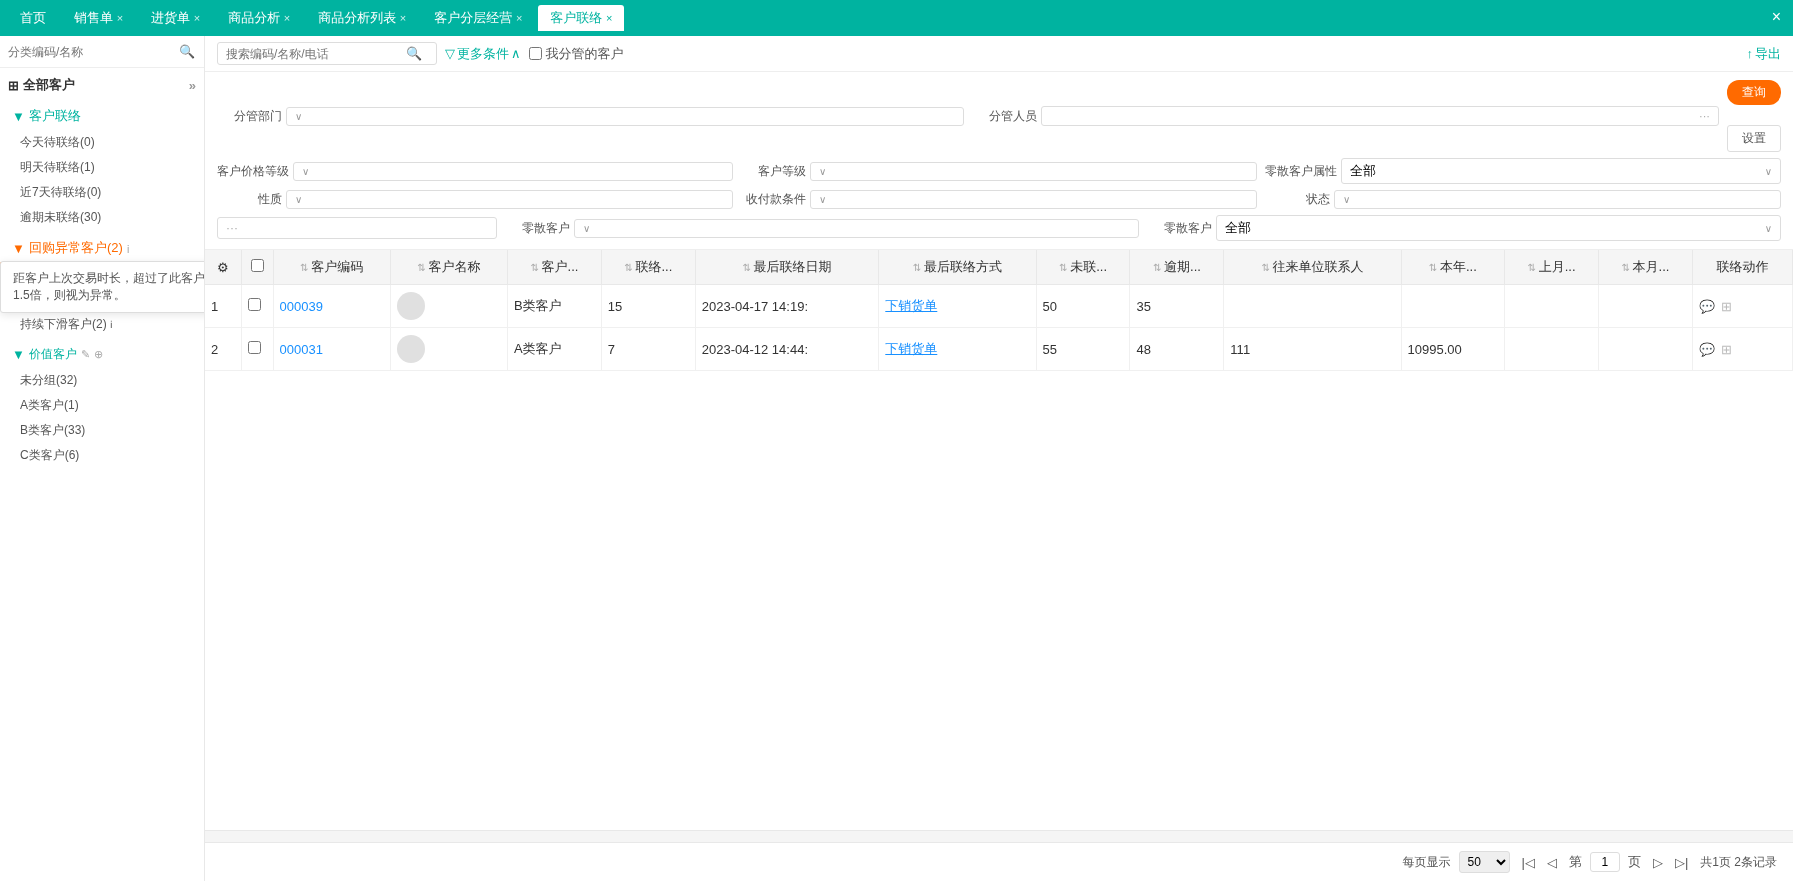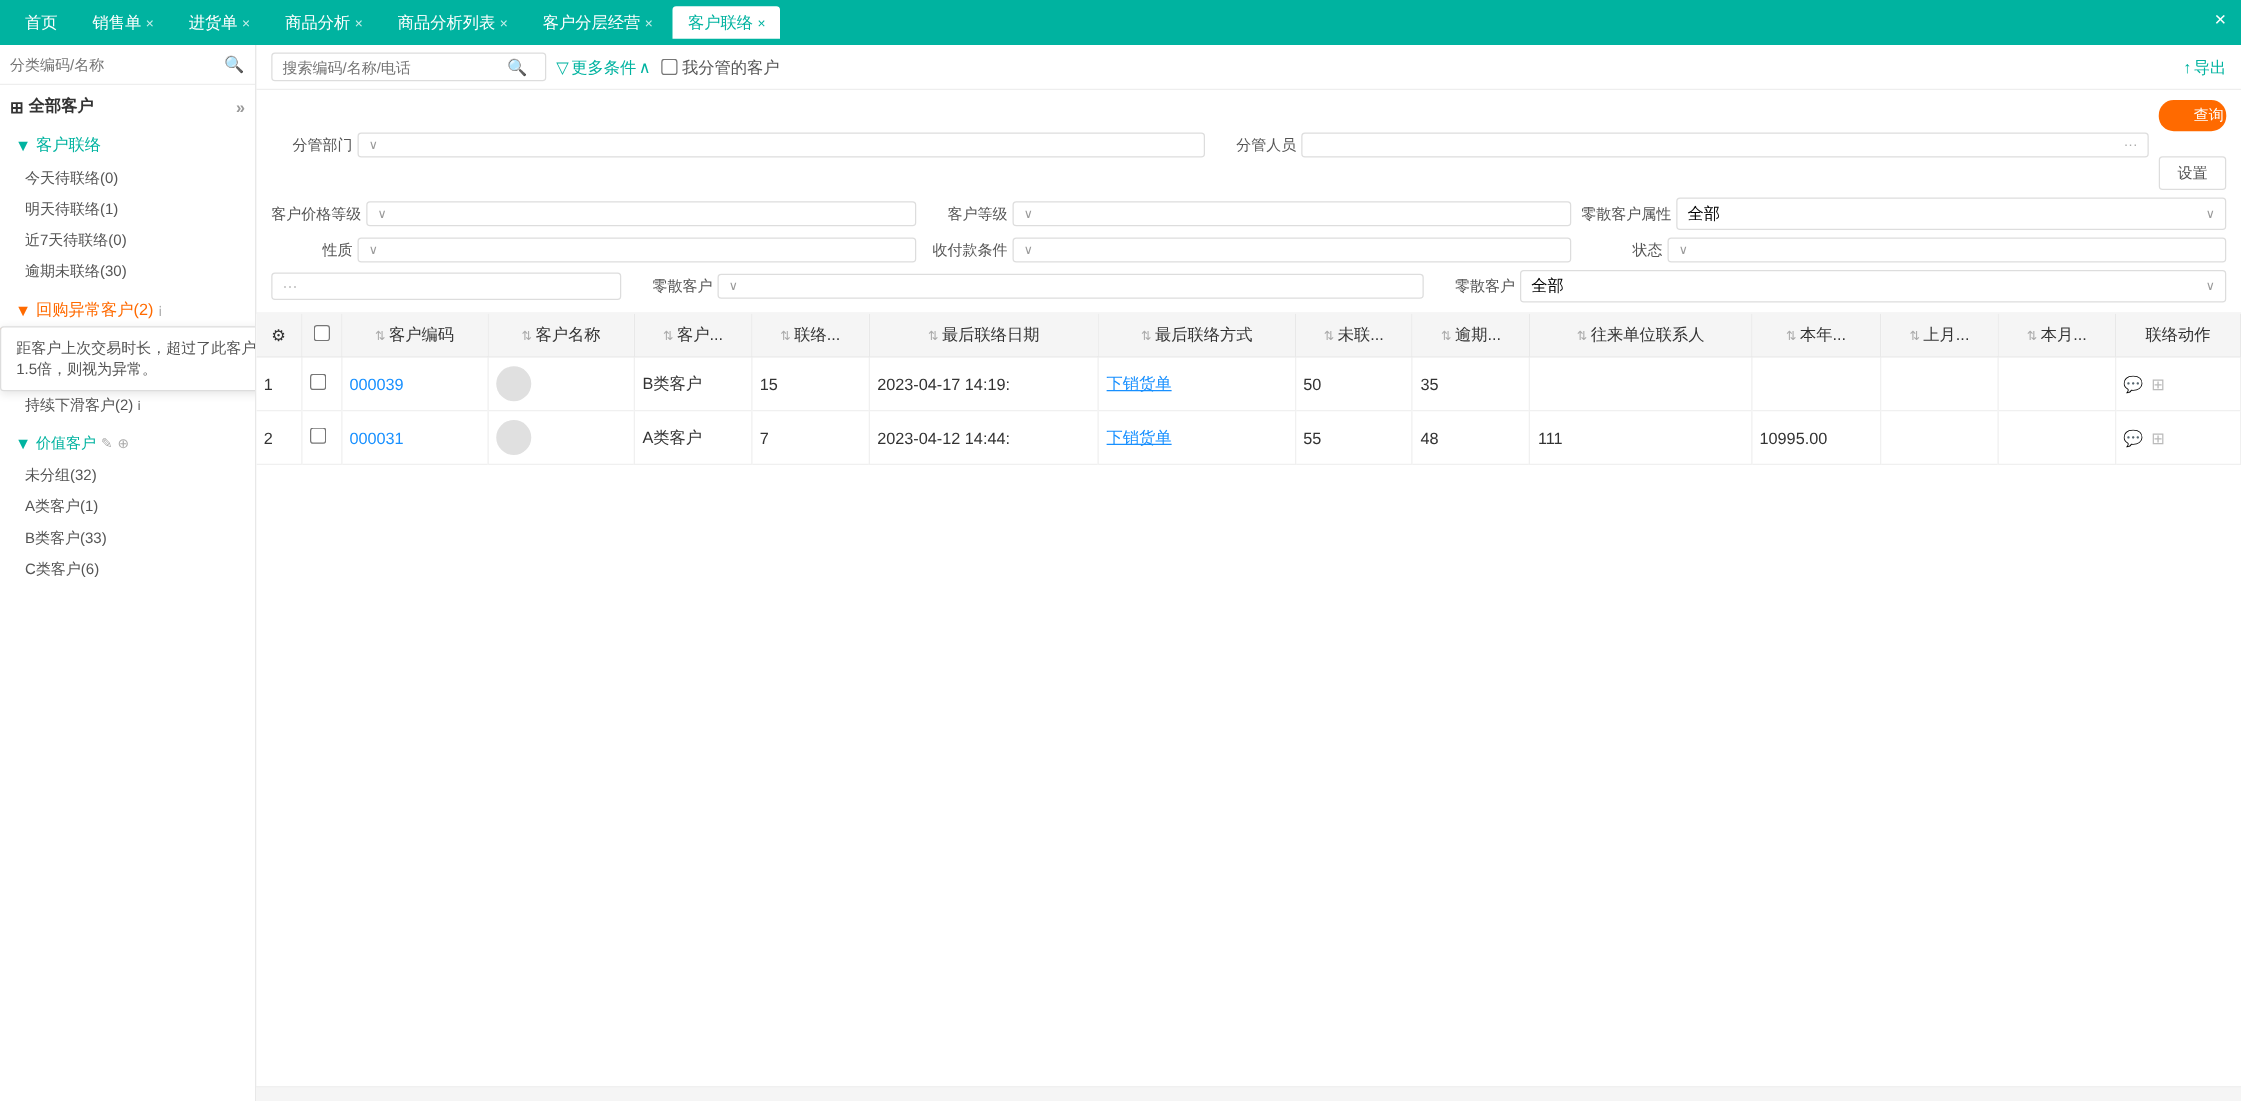--- a/index.html
+++ b/index.html
@@ -227,21 +227,20 @@
       gap: 4px;
     }
     .btn-query {
       background: #ff6a00;
       color: #fff;
       border: none;
       border-radius: 12px;
       padding: 4px 2px;
       cursor: pointer;
       font-size: 12px;
-      text-align: right;
     }
     .btn-setting {
       background: #fff;
       color: #555;
       border: 1px solid #ddd;
       border-radius: 3px;
       padding: 4px 14px;
       cursor: pointer;
       font-size: 12px;
       margin-top: 16px;
@@ -607,15 +606,33 @@
             </td>
           </tr>
         </tbody>
       </table>
     </div>
 
     <div class="hscroll-area">
       <div class="hscroll-inner"></div>
     </div>
 
+    <div class="bottom-bar">
+      <span class="page-size-label">每页显示</span>
+      <select class="page-size-select">
+        <option value="50">50</option>
+        <option value="100">100</option>
+        <option value="200">200</option>
+      </select>
+      <div class="page-nav">
+        <span>|◁</span>
+        <span>◁</span>
+        <span>第</span>
+        <input class="page-input" type="text" value="1" style="">
+        <span>页</span>
+        <span>▷</span>
+        <span>▷|</span>
+      </div>
+      <span class="total-label">共1页 2条记录</span>
+    </div>
   </div>
 
 </div>
 
 </body></html>

